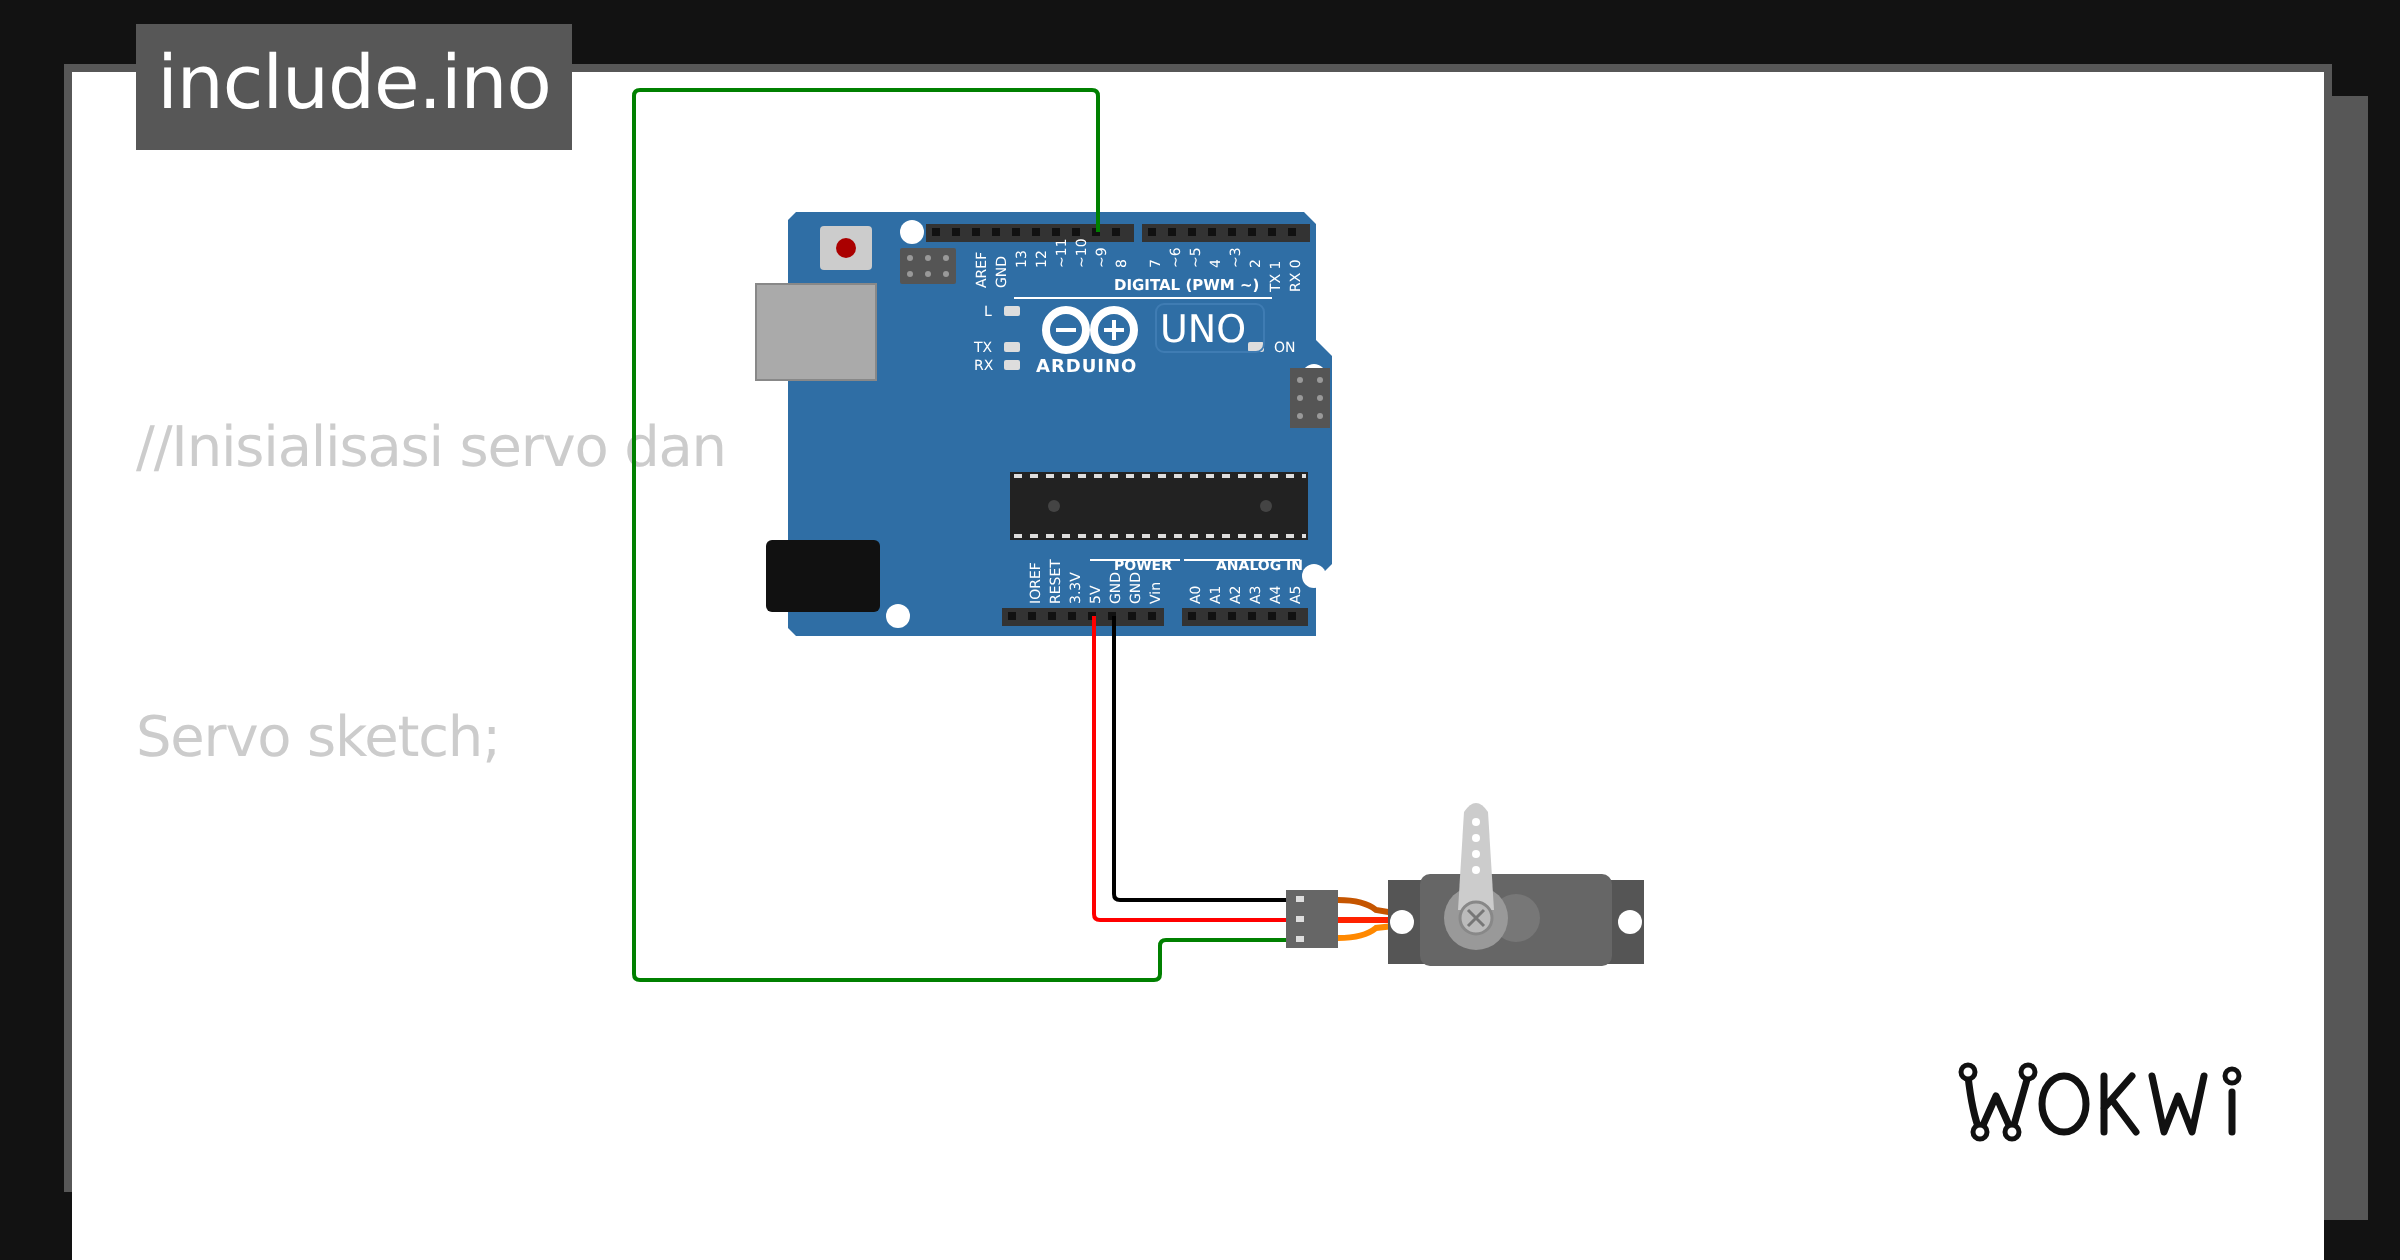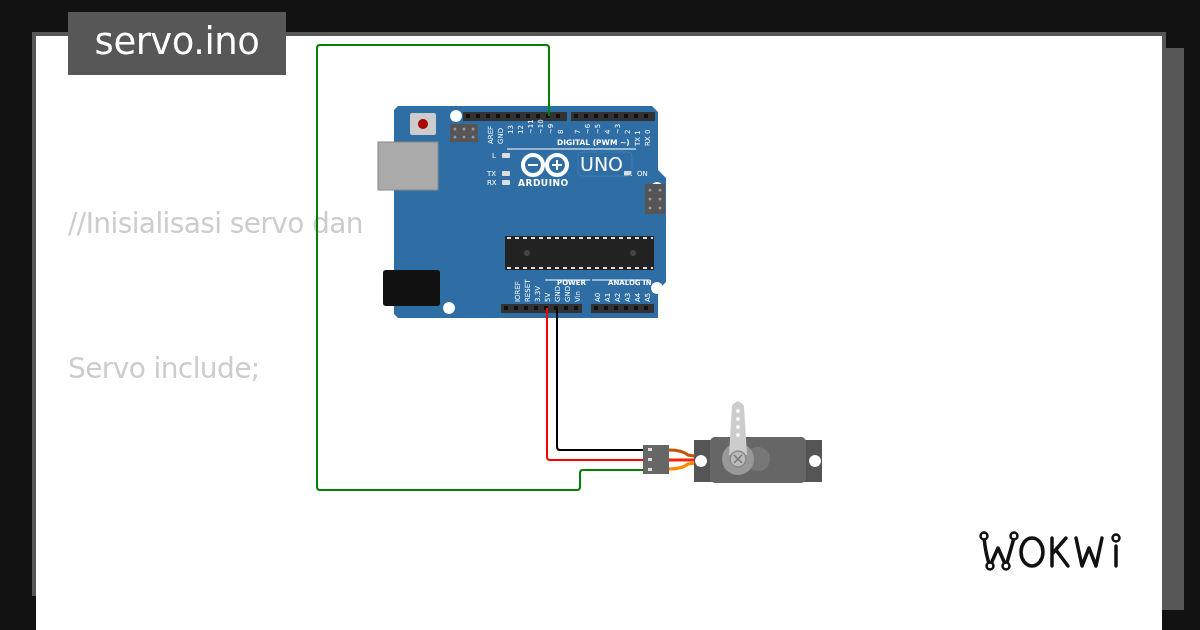--- a/index.html
+++ b/index.html
@@ -14,34 +14,34 @@
   .logo{position:absolute;left:976px;top:526px;width:176px;height:52px;}
 </style>
 </head>
 <body>
 
 <div class="shadow"></div>
 <div class="card">
   <div class="card-inner">
     <div class="code">
       <div>//Inisialisasi servo dan</div>
-      <div>Servo include;</div>
+      <div>Servo sketch;</div>
       
       
       
       
       
       
       
       
     </div>
   </div>
 </div>
 
-<div class="title-tab">servo.ino</div>
+<div class="title-tab">include.ino</div>
 
 <svg class="circuit" width="1200" height="630" viewBox="0 0 1200 630">
 
   <g>
     <path d="M398 106 L652 106 L658 112 L658 170 L666 178 L666 282 L658 290 L658 318 L398 318 L394 314 L394 110 Z" fill="#2f6ea5"></path>
 
     <circle cx="456" cy="116" r="6" fill="#ffffff"></circle>
     <circle cx="657" cy="188" r="6" fill="#ffffff"></circle>
     <circle cx="657" cy="288" r="6" fill="#ffffff"></circle>
     <circle cx="449" cy="308" r="6" fill="#ffffff"></circle>

